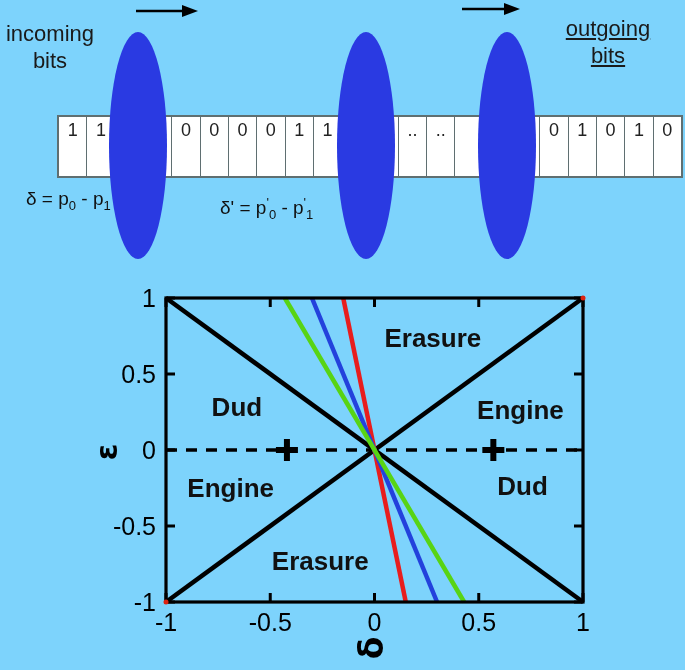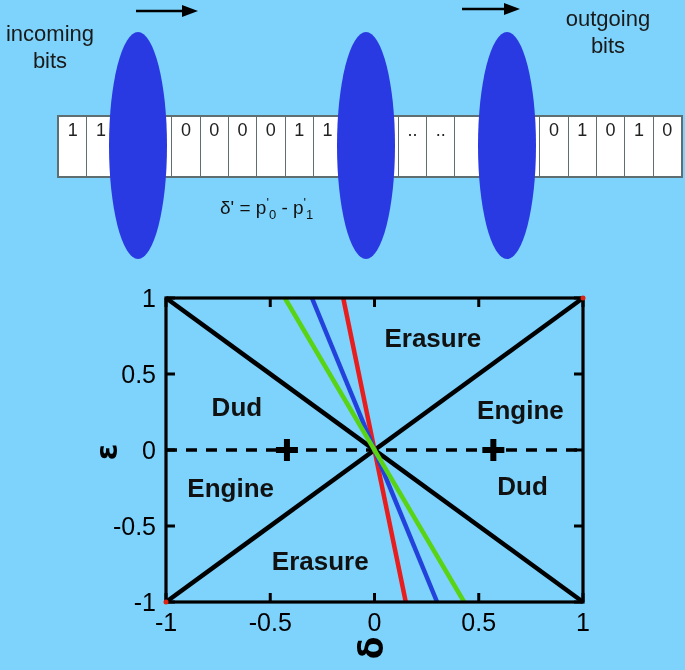--- a/index.html
+++ b/index.html
@@ -1,20 +1,20 @@
 <!DOCTYPE html>
 <html><head>
 <meta charset="utf-8">
 <style>
   html,body{margin:0;padding:0;background:#fff;}
   .canvas{position:relative;width:685px;height:670px;background:#7dd3fc;overflow:hidden;
           font-family:"Liberation Sans", sans-serif;color:#111;}
   .caption{position:absolute;text-align:center;font-size:22px;line-height:27px;color:#1a1a1a;}
   .caption.incoming{left:0px;top:20px;width:100px;}
-  .caption.outgoing{left:556px;top:5px;width:104px;}
+  .caption.outgoing{left:556px;top:15px;width:104px;text-decoration:underline;}
   .arrow{position:absolute;}
   .tape{position:absolute;left:57px;top:115px;width:626px;height:63px;
         display:flex;box-sizing:border-box;border:2px solid #5f6f71;background:#fff;}
   .cell{flex:1 1 0;border-left:1.5px solid #5f6f71;text-align:center;
         font-size:18px;padding-top:3px;color:#222;box-sizing:border-box;}
   .cell:first-child{border-left:none;}
   .ellipse{position:absolute;top:32px;width:58px;height:227px;border-radius:50%;z-index:3;}
   .formula{position:absolute;font-size:19px;color:#111;white-space:nowrap;z-index:4;}
   .formula sub{font-size:13px;}
   .formula sup{font-size:13px;}
@@ -65,20 +65,23 @@
       <div class="cell">1</div>
       <div class="cell">0</div>
       <div class="cell">1</div>
       <div class="cell">0</div>
     </div>
 
   <div class="ellipse" id="ellipse-1" style="left: 109px; background: rgb(42, 58, 226);"></div>
   <div class="ellipse" id="ellipse-2" style="left: 337px; background: rgb(42, 58, 226);"></div>
   <div class="ellipse" id="ellipse-3" style="left: 478px; background: rgb(42, 58, 226);"></div>
 
+  <div class="formula" style="left:26px;top:188px">
+    <span>δ = p</span><sub>0</sub><span> - p</span><sub>1</sub>
+  </div>
   <div class="formula" style="left:220px;top:195px">
     <span>δ' = p</span><sup>'</sup><sub>0</sub><span> - p</span><sup>'</sup><sub>1</sub>
   </div>
 
   <svg id="plot-svg" width="685" height="390" viewBox="0 0 685 390">
       <polyline points="166,18 583,322" fill="none" stroke="#000000" stroke-width="4.5"></polyline>
       <polyline points="166,322 583,18" fill="none" stroke="#000000" stroke-width="4.5"></polyline>
       <polyline points="166,170 583,170" fill="none" stroke="#000000" stroke-width="3.4" stroke-dasharray="11 9"></polyline>
       <polyline points="343.225,18 405.775,322" fill="none" stroke="#e81d1d" stroke-width="4.5"></polyline>
       <polyline points="311.95,18 437.05,322" fill="none" stroke="#2342dc" stroke-width="4.5"></polyline>

